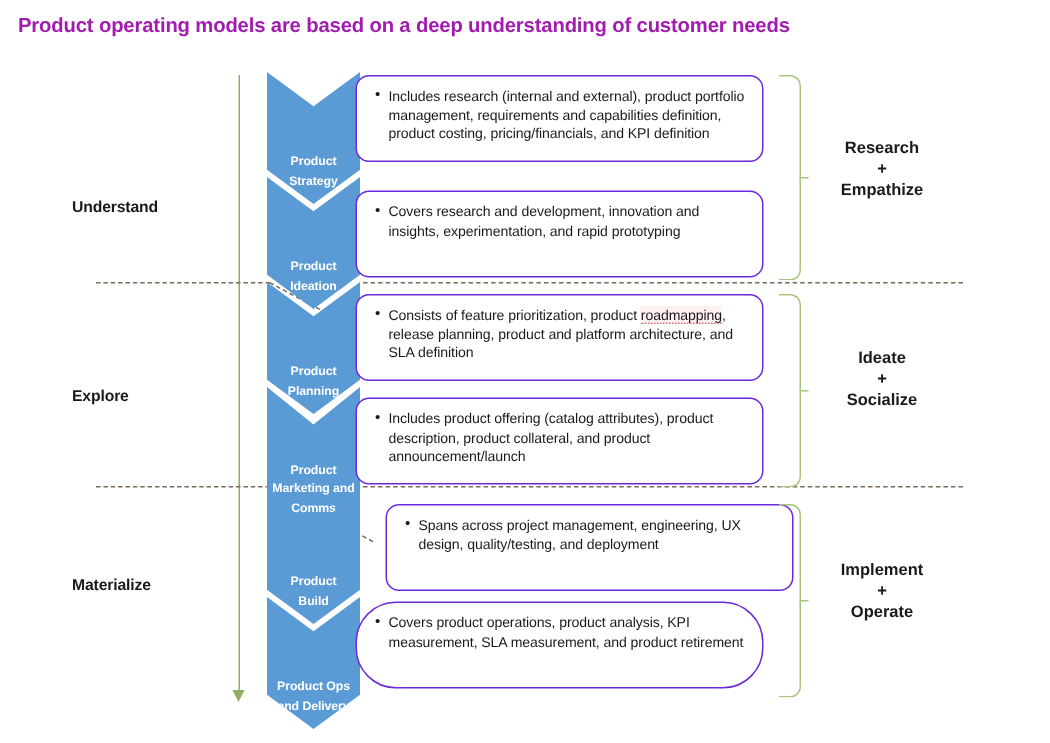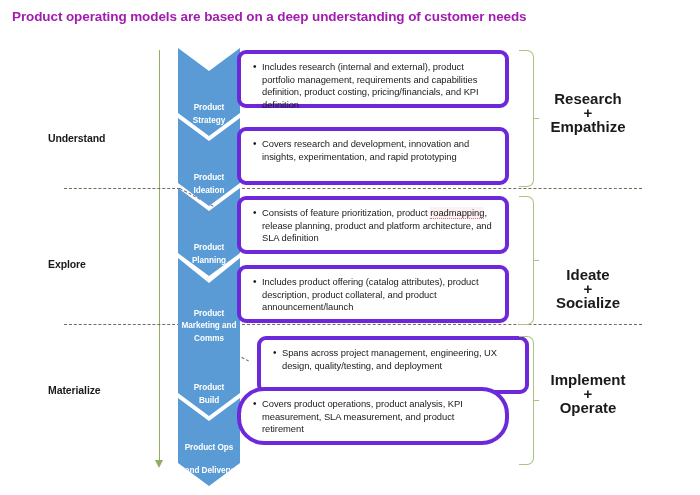--- a/index.html
+++ b/index.html
@@ -73,21 +73,21 @@
     width: 100%;
     letter-spacing: -0.05px;
   }
 
   
   .desc-box {
     position: absolute;
     left: 237px;
     width: 272px;
     background: #ffffff;
-    border: 4px solid #6d28d9;
+    border: 1px solid #6d28d9;
     border-radius: 9px;
     box-sizing: border-box;
     padding: 7px 10px 20px 12px;
   }
   .desc-text {
     font-size: 9.4px;
     line-height: 12.6px;
     color: #1a1a1a;
     position: relative;
     padding-left: 9px;
@@ -123,21 +123,21 @@
     margin-top: -1px;
     width: 6px;
     height: 0;
     border-top: 1.4px solid #A9C47F;
   }
   .group-label {
     position: absolute;
     left: 528px;
     width: 120px;
     text-align: center;
-    font-size: 15px;
+    font-size: 11px;
     font-weight: 700;
     color: #1a1a1a;
     line-height: 14px;
   }
 
   
   #flow-arrow-line {
     position: absolute;
     left: 159px;
     top: 14px;
@@ -232,37 +232,37 @@
   </div>
 
   <div class="chevron" style="top:292px; height:88px;">
     <div class="chevron-label">Product</div>
     <div class="chevron-label">Build</div>
   </div>
   <div class="desc-box" style="top:300px; height:58px;margin-left:20px;">
     <div class="desc-text">Spans across project management, engineering, UX design, quality/testing, and deployment</div>
   </div>
 
-  <div class="chevron" style="top:362px; height:88px;gap:10px;">
+  <div class="chevron" style="top:362px; height:88px;">
     <div class="chevron-label">Product Ops</div>
     <div class="chevron-label">and Delivery</div>
   </div>
-  <div class="desc-box" style="top:351px; height:58px;border-radius:27px;">
+  <div class="desc-box" style="top:365px; height:58px;border-radius:27px;">
     <div class="desc-text">Covers product operations, product analysis, KPI measurement, SLA measurement, and product retirement</div>
   </div>
 
   <div class="brace" style="top:14px; height:135px;"></div>
   <div class="group-label" style="top:56px;">
     <div>Research</div>
     <div>+</div>
     <div>Empathize</div>
   </div>
 
   <div class="brace" style="top:160px; height:127px;"></div>
-  <div class="group-label" style="top:196px;margin-top:36px;">
+  <div class="group-label" style="top:196px;">
     <div>Ideate</div>
     <div>+</div>
     <div>Socialize</div>
   </div>
 
   <div class="brace" style="top:300px; height:127px;"></div>
   <div class="group-label" style="top:337px;">
     <div>Implement</div>
     <div>+</div>
     <div>Operate</div>

